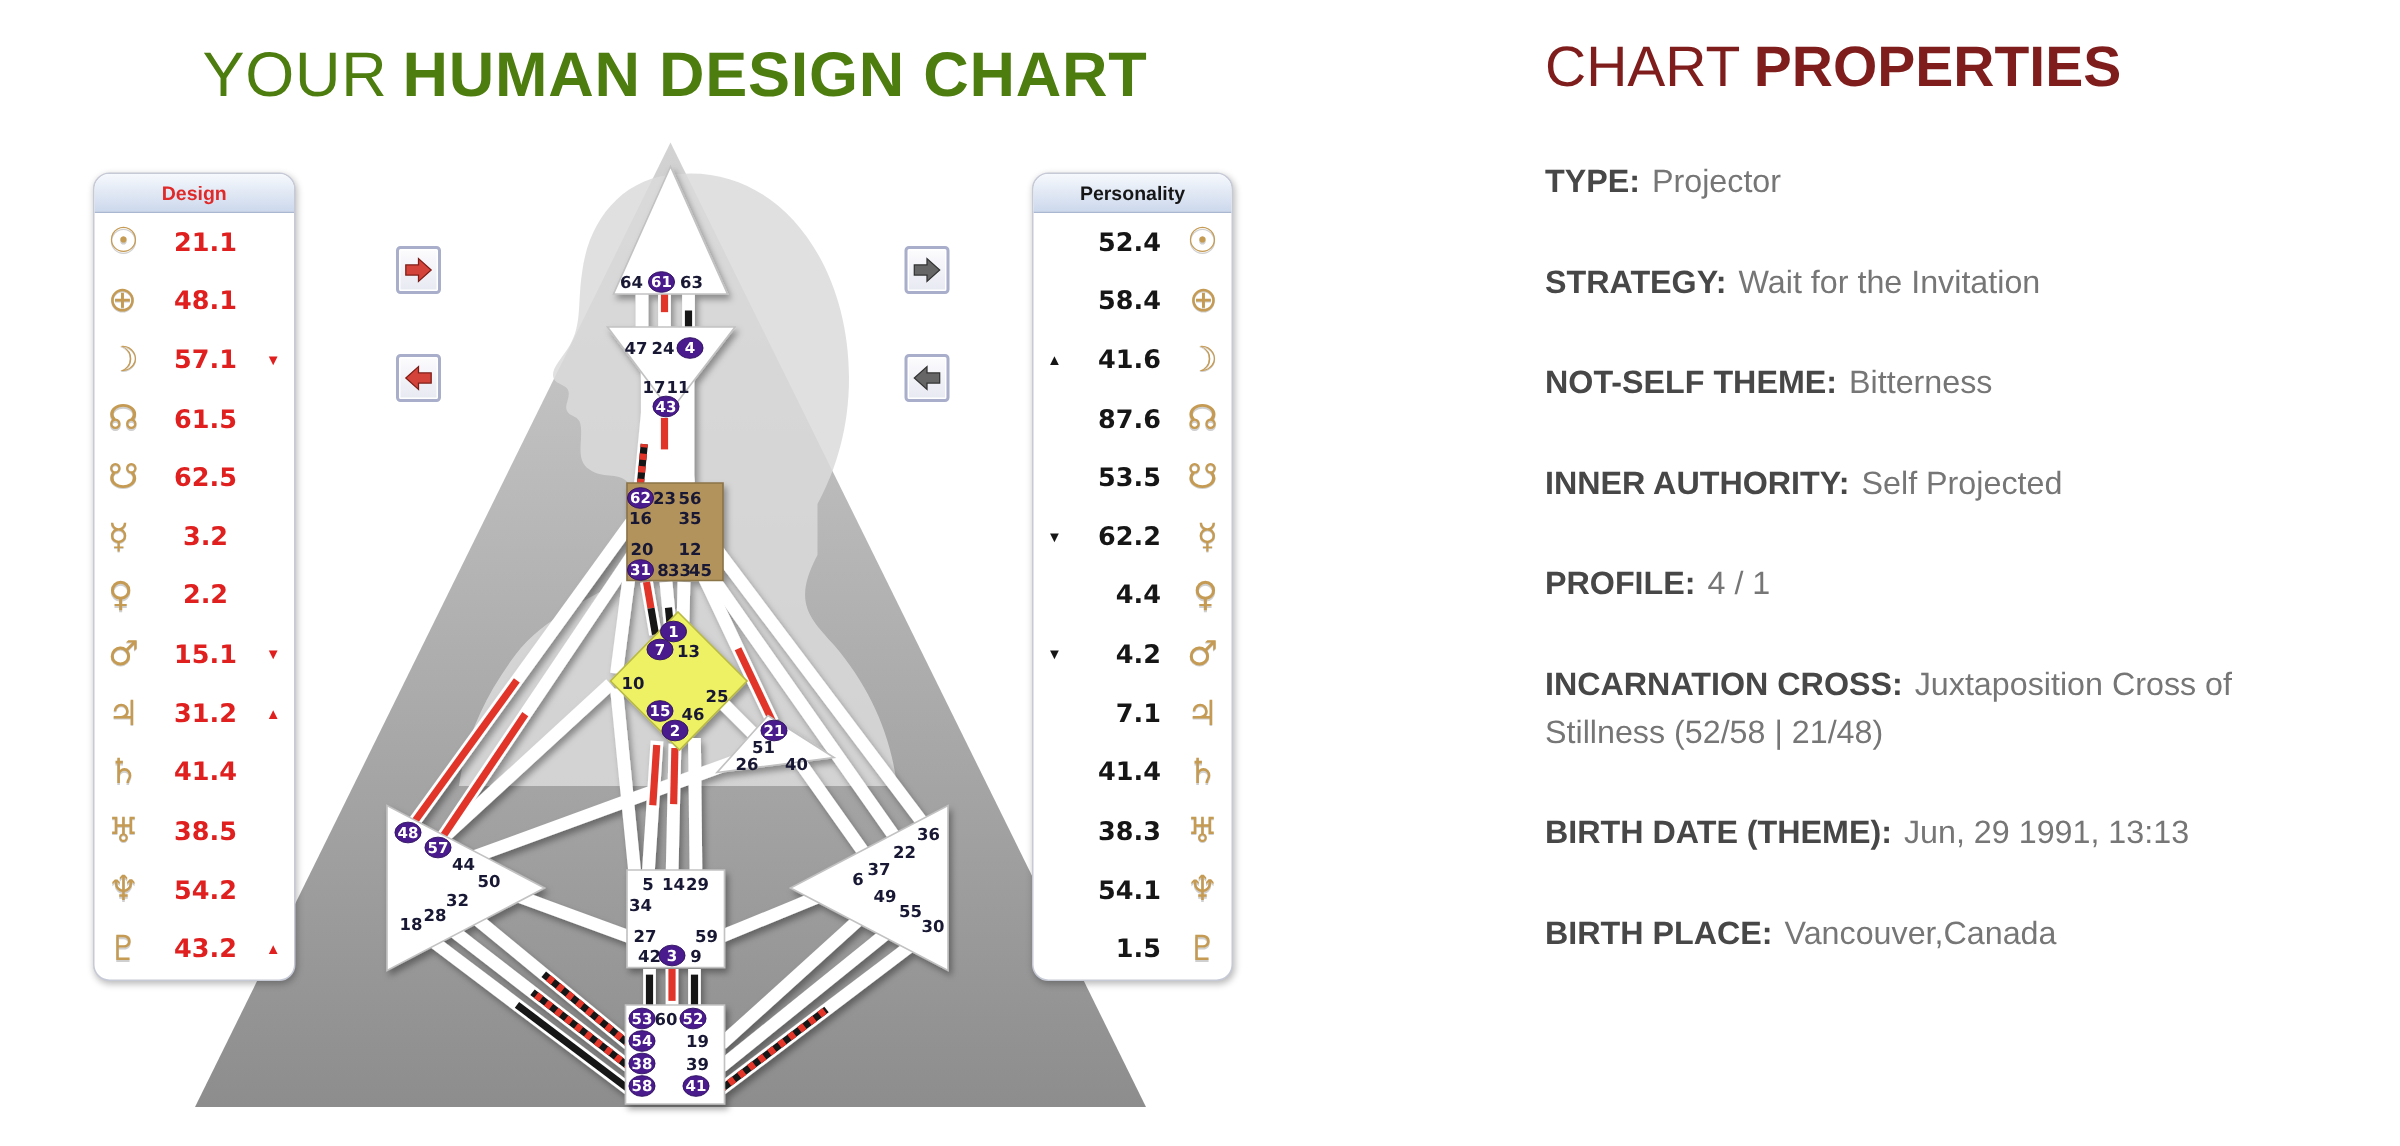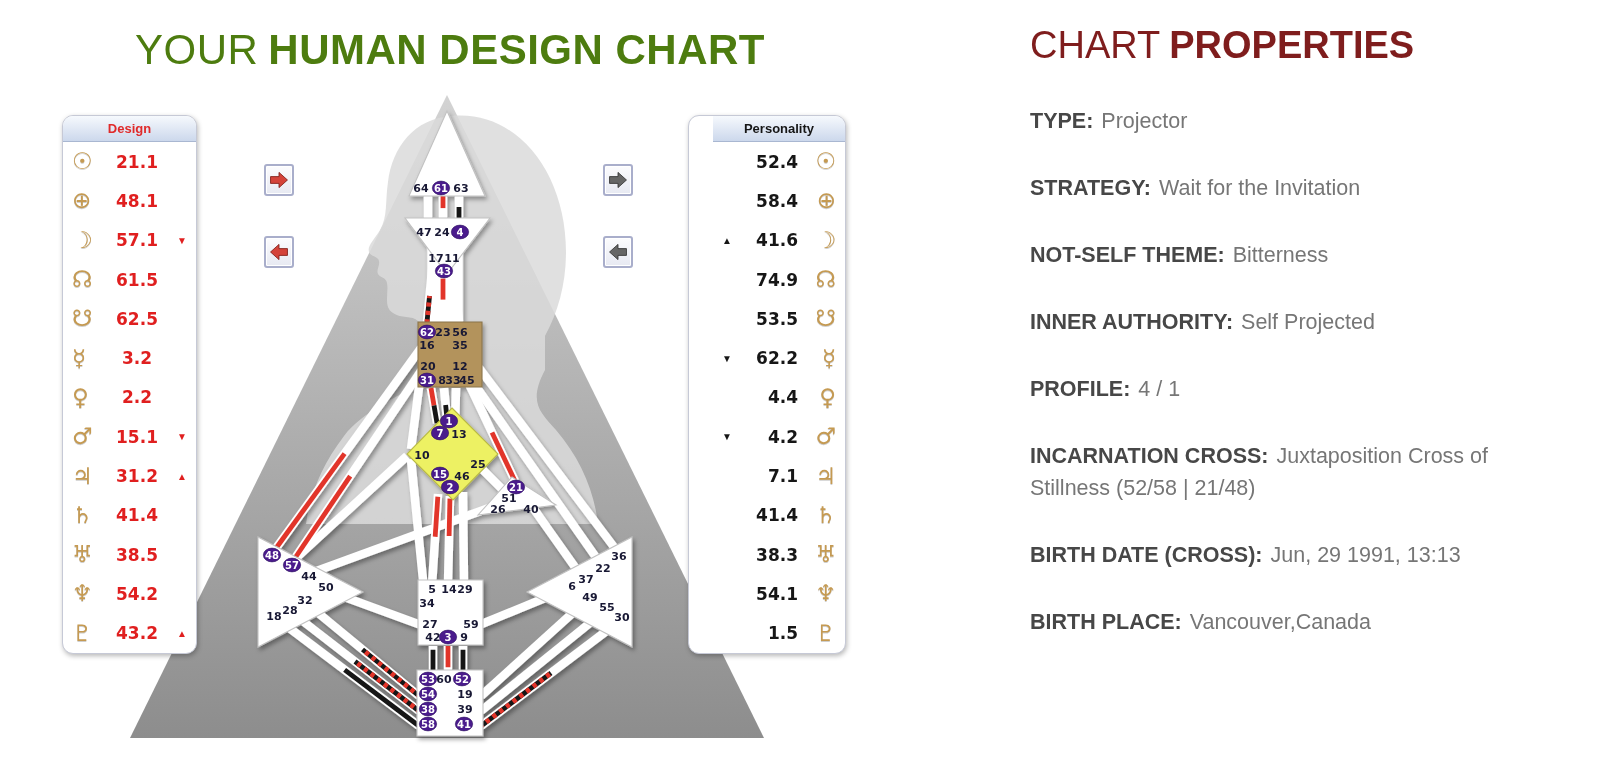--- a/index.html
+++ b/index.html
@@ -10,21 +10,21 @@
   .main-title{position:absolute;left:110px;top:26px;width:680px;margin:0;text-align:center;
               font-size:42px;color:#4d7c0f;letter-spacing:0.5px;white-space:nowrap;}
   .main-title .light{font-weight:400;}
   .main-title .bold{font-weight:800;margin-left:10px;}
 
   
   .panel{position:absolute;top:115px;width:133px;height:537px;background:#fff;
          border:1px solid #c6c9d6;border-radius:11px;box-shadow:1px 2px 5px rgba(0,0,0,.28);
          overflow:hidden;z-index:3;}
   .panel.design{left:62px;}
-  .panel.personality{left:688px;width:132px;padding-left:24px;}
+  .panel.personality{left:688px;width:132px;}
   .panel-header{height:25px;line-height:25px;text-align:center;font-weight:bold;font-size:13px;
                 background:linear-gradient(#f6f9fd,#ccd8ec);border-bottom:1px solid #a9b7d1;}
   .panel.design .panel-header{color:#e02a2a;}
   .panel.personality .panel-header{color:#161616;}
   .prow{height:39.3px;display:flex;align-items:center;padding:0 9px;box-sizing:border-box;}
   .glyph{width:30px;font-family:"DejaVu Sans",sans-serif;font-size:23px;line-height:1;
          color:#c59a52;text-shadow:0 1px 0 #cfcfcf;}
   .design .pval{flex:1;text-align:center;font-weight:bold;font-size:17px;color:#e01f1f;
                 font-family:"DejaVu Sans",sans-serif;}
   .design .parr{width:15px;text-align:right;font-size:10px;color:#e01f1f;}
@@ -308,21 +308,21 @@
           <span class="pval">58.4</span>
           <span class="glyph">⊕</span>
         </div>
         <div class="prow">
           <span class="parr">▲</span>
           <span class="pval">41.6</span>
           <span class="glyph">☽</span>
         </div>
         <div class="prow">
           <span class="parr"></span>
-          <span class="pval">74.9</span>
+          <span class="pval">87.6</span>
           <span class="glyph">☊</span>
         </div>
         <div class="prow">
           <span class="parr"></span>
           <span class="pval">53.5</span>
           <span class="glyph">☋</span>
         </div>
         <div class="prow">
           <span class="parr">▼</span>
           <span class="pval">62.2</span>
@@ -389,18 +389,18 @@
 
   <div class="props">
     <h2><span>CHART</span><span class="bold">PROPERTIES</span></h2>
     <div id="props-list">
         <div class="prop-item"><span class="plabel">TYPE:</span><span>Projector</span></div>
         <div class="prop-item"><span class="plabel">STRATEGY:</span><span>Wait for the Invitation</span></div>
         <div class="prop-item"><span class="plabel">NOT-SELF THEME:</span><span>Bitterness</span></div>
         <div class="prop-item"><span class="plabel">INNER AUTHORITY:</span><span>Self Projected</span></div>
         <div class="prop-item"><span class="plabel">PROFILE:</span><span>4 / 1</span></div>
         <div class="prop-item"><span class="plabel">INCARNATION CROSS:</span><span>Juxtaposition Cross of Stillness (52/58 | 21/48)</span></div>
-        <div class="prop-item"><span class="plabel">BIRTH DATE (CROSS):</span><span>Jun, 29 1991, 13:13</span></div>
+        <div class="prop-item"><span class="plabel">BIRTH DATE (THEME):</span><span>Jun, 29 1991, 13:13</span></div>
         <div class="prop-item"><span class="plabel">BIRTH PLACE:</span><span>Vancouver,Canada</span></div>
       </div>
   </div>
 
 </div>
 
 </body></html>

